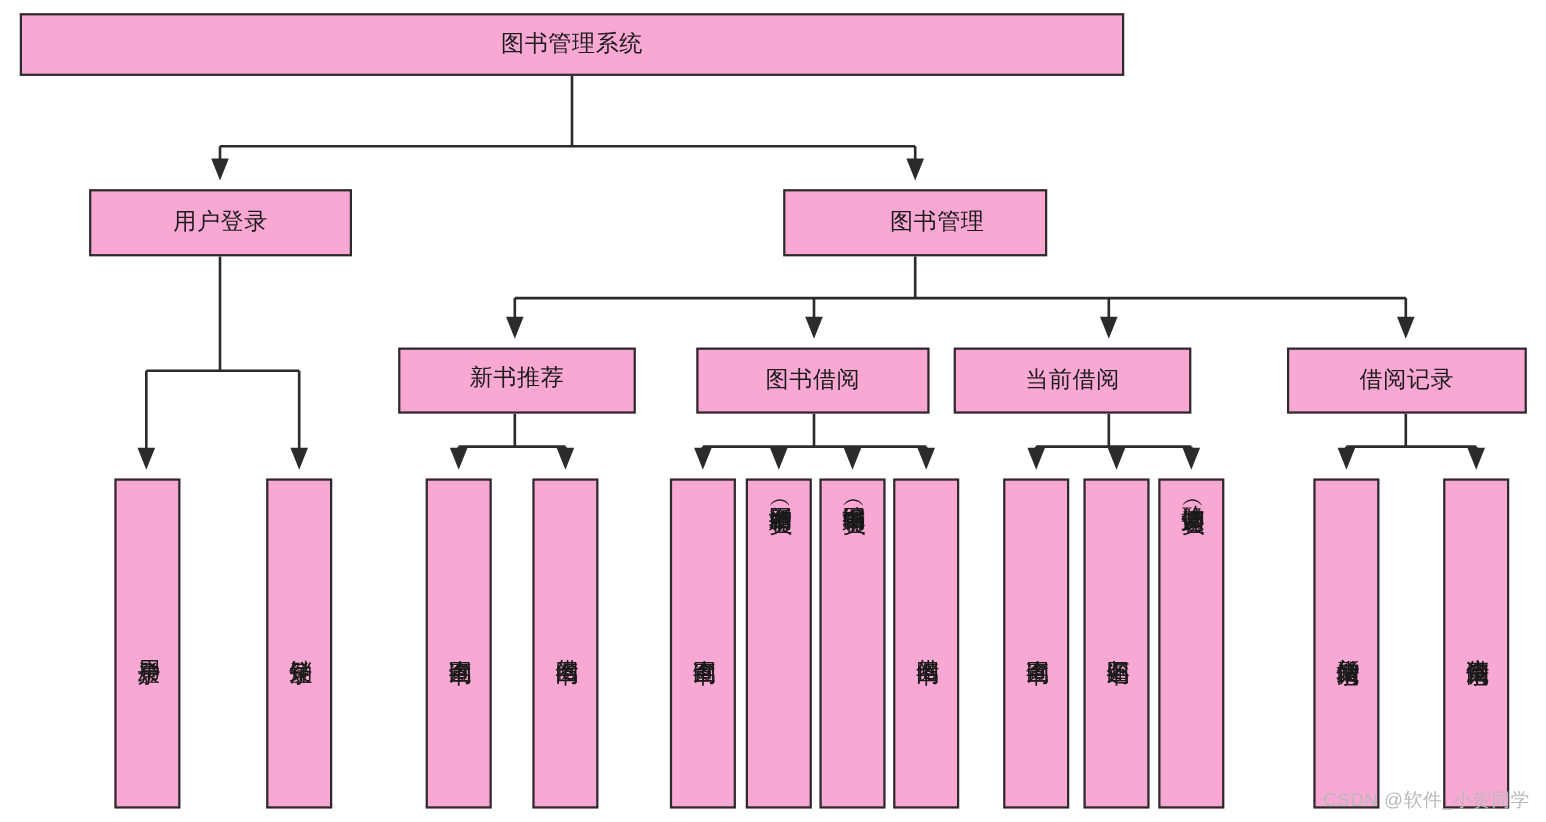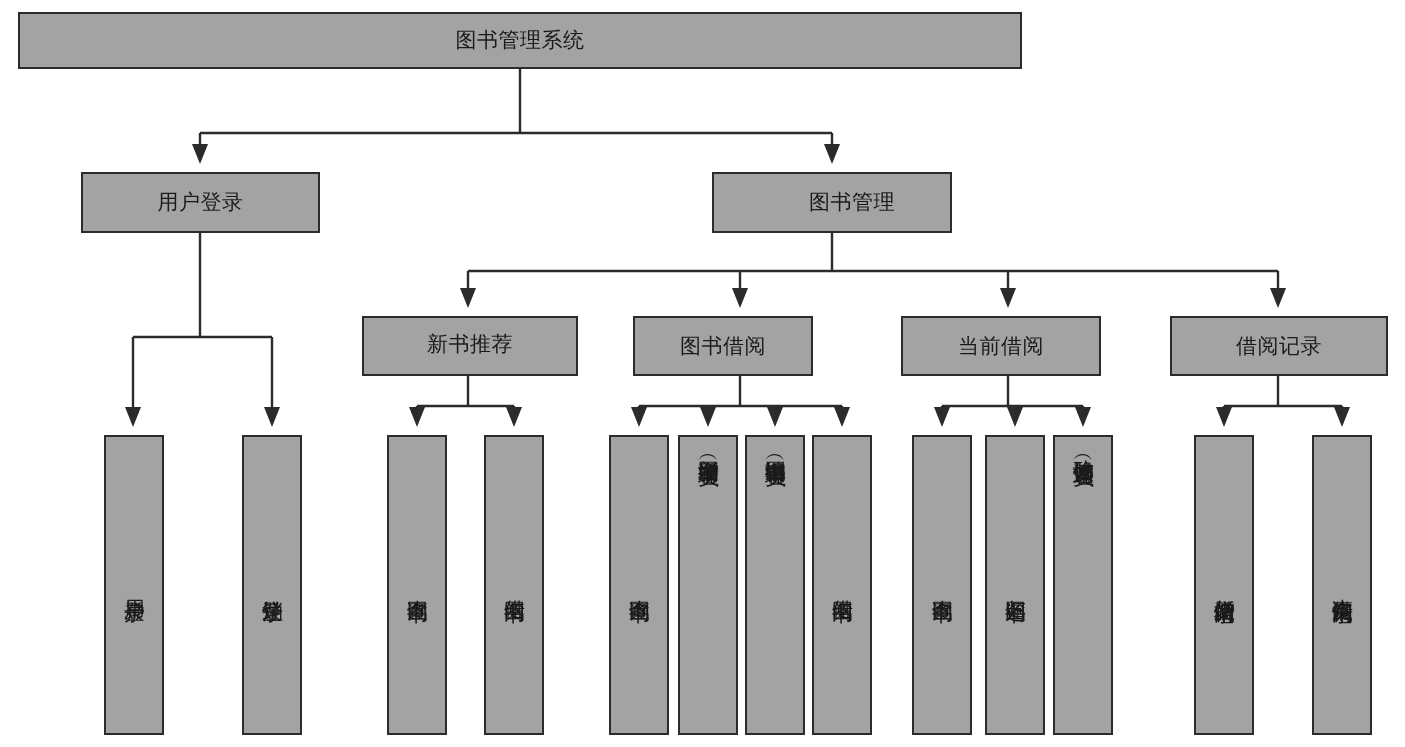--- a/index.html
+++ b/index.html
@@ -16,21 +16,21 @@
   }
   #diagram-root {
     position: relative;
     width: 1405px;
     height: 747px;
   }
   .node-box {
     position: absolute;
     box-sizing: border-box;
     border: 2px solid #2b2b2b;
-    background: #a3a3a3;
+    background: #f9a8d4;
     display: flex;
     align-items: center;
     justify-content: center;
   }
   .node-label-h {
     font-size: 21px;
     line-height: 1.15;
     color: #1a1a1a;
     letter-spacing: 0.5px;
     white-space: nowrap;
@@ -146,24 +146,24 @@
       </div>
       <div class="node-box" style="left: 81px; top: 172px; width: 239px; height: 61px;">
         <span class="node-label-h">用户登录</span>
       </div>
       <div class="node-box" style="left: 712px; top: 172px; width: 240px; height: 61px; padding-left: 40px;">
         <span class="node-label-h">图书管理</span>
       </div>
       <div class="node-box" style="left: 362px; top: 316px; width: 216px; height: 60px; font-family: Liberation Mono, monospace;">
         <span class="node-label-h">新书推荐</span>
       </div>
-      <div class="node-box" style="left: 633px; top: 316px; width: 180px; height: 60px;">
+      <div class="node-box" style="left: 633px; top: 316px; width: 212px; height: 60px;">
         <span class="node-label-h">图书借阅</span>
       </div>
-      <div class="node-box" style="left: 901px; top: 316px; width: 200px; height: 60px;">
+      <div class="node-box" style="left: 867px; top: 316px; width: 216px; height: 60px;">
         <span class="node-label-h">当前借阅</span>
       </div>
       <div class="node-box" style="left: 1170px; top: 316px; width: 218px; height: 60px;">
         <span class="node-label-h">借阅记录</span>
       </div>
       <div class="node-box leaf-box" style="left: 104px; top: 435px; width: 60px; height: 300px;">
         <span class="node-label-v">用户登录</span>
       </div>
       <div class="node-box leaf-box" style="left: 242px; top: 435px; width: 60px; height: 300px;">
         <span class="node-label-v">注销登录</span>
@@ -196,13 +196,14 @@
         <span class="node-label-v">确认归还（管理员）</span>
       </div>
       <div class="node-box leaf-box" style="left: 1194px; top: 435px; width: 60px; height: 300px;">
         <span class="node-label-v">新增借阅记录</span>
       </div>
       <div class="node-box leaf-box" style="left: 1312px; top: 435px; width: 60px; height: 300px;">
         <span class="node-label-v">查询借阅记录</span>
       </div>
     </div>
 
+  <div id="watermark">CSDN @软件_小贺同学</div>
 </div>
 
 </body></html>

